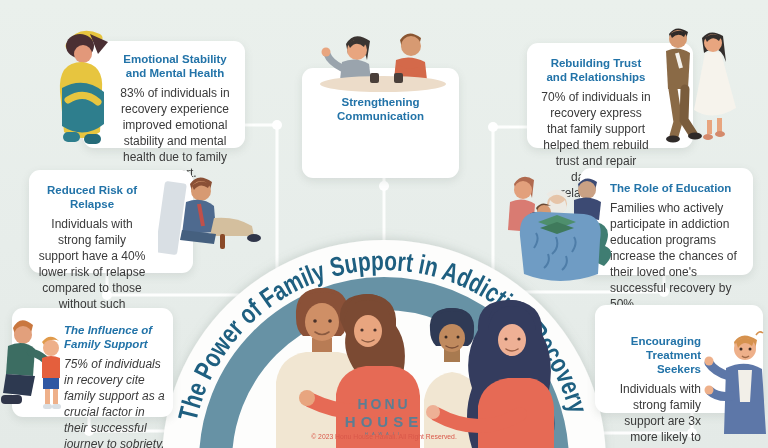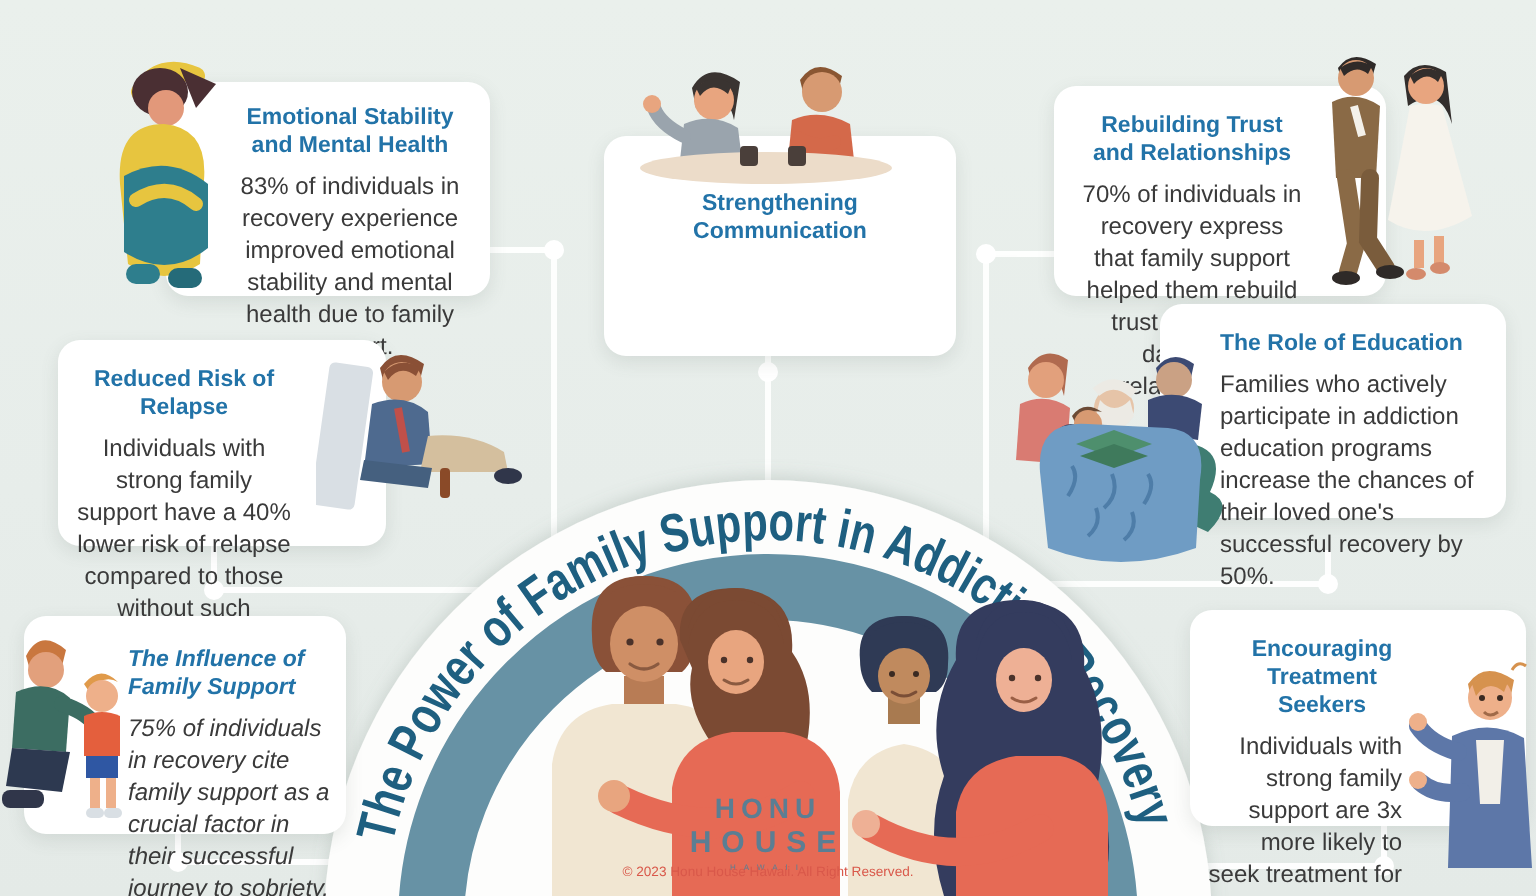--- a/index.html
+++ b/index.html
@@ -21,25 +21,25 @@
     position:absolute;z-index:4;background:#ffffff;border-radius:11px;
     box-shadow:0 3px 9px rgba(90,105,100,.14);box-sizing:border-box;
   }
   .card h3{margin:0 0 6px 0;font-size:11.5px;line-height:1.22;color:#2273a8;font-weight:bold;}
   .card p{margin:0;font-size:12px;line-height:1.33;color:#3a3a3a;}
   .illus{position:absolute;z-index:5;pointer-events:none;}
 
   #card-emotional{left:83px;top:41px;width:162px;height:107px;padding:11px 8px 6px 30px;text-align:center;}
   #card-relapse{left:29px;top:170px;width:164px;height:103px;padding:13px 46px 16px 8px;text-align:center;}
   #card-influence{left:12px;top:308px;width:161px;height:109px;padding:15px 6px 6px 52px;text-align:left;font-style:italic;}
-  #card-communication{left:302px;top:68px;width:176px;height:110px;padding:27px 8px 6px 8px;text-align:center;}
+  #card-communication{left:302px;top:68px;width:157px;height:110px;padding:27px 8px 6px 8px;text-align:center;}
   #card-trust{left:527px;top:43px;width:166px;height:105px;padding:13px 40px 6px 12px;text-align:center;}
-  #card-education{left:580px;top:152px;width:173px;height:107px;padding:13px 8px 6px 30px;text-align:left;}
+  #card-education{left:580px;top:168px;width:173px;height:107px;padding:13px 8px 6px 30px;text-align:left;}
   #card-treatment{left:595px;top:305px;width:168px;height:108px;padding:13px 62px 6px 8px;text-align:right;}
-  #card-treatment h3{text-align:center;padding-left:18px;}
+  #card-treatment h3{text-align:right;padding-left:18px;margin-top:16px;}
 </style>
 </head>
 <body>
 
 <svg id="connector-layer" class="layer" width="768" height="448" viewBox="0 0 768 448">
   <g stroke="#ffffff" stroke-width="3" fill="none" opacity="0.95">
     <polyline points="240,125 277,125 277,292"></polyline>
     <polyline points="384,178 384,260"></polyline>
     <polyline points="527,127 493,127 493,292"></polyline>
     <polyline points="107,273 107,295 266,295"></polyline>

